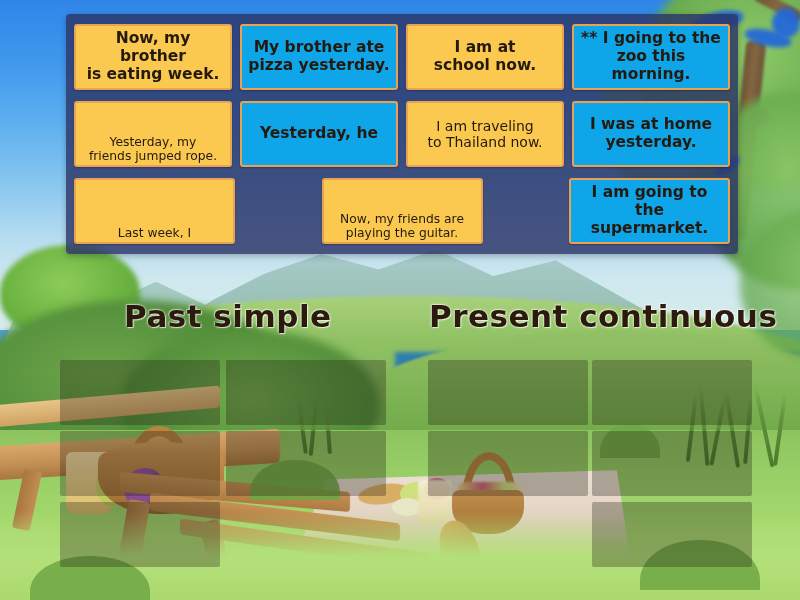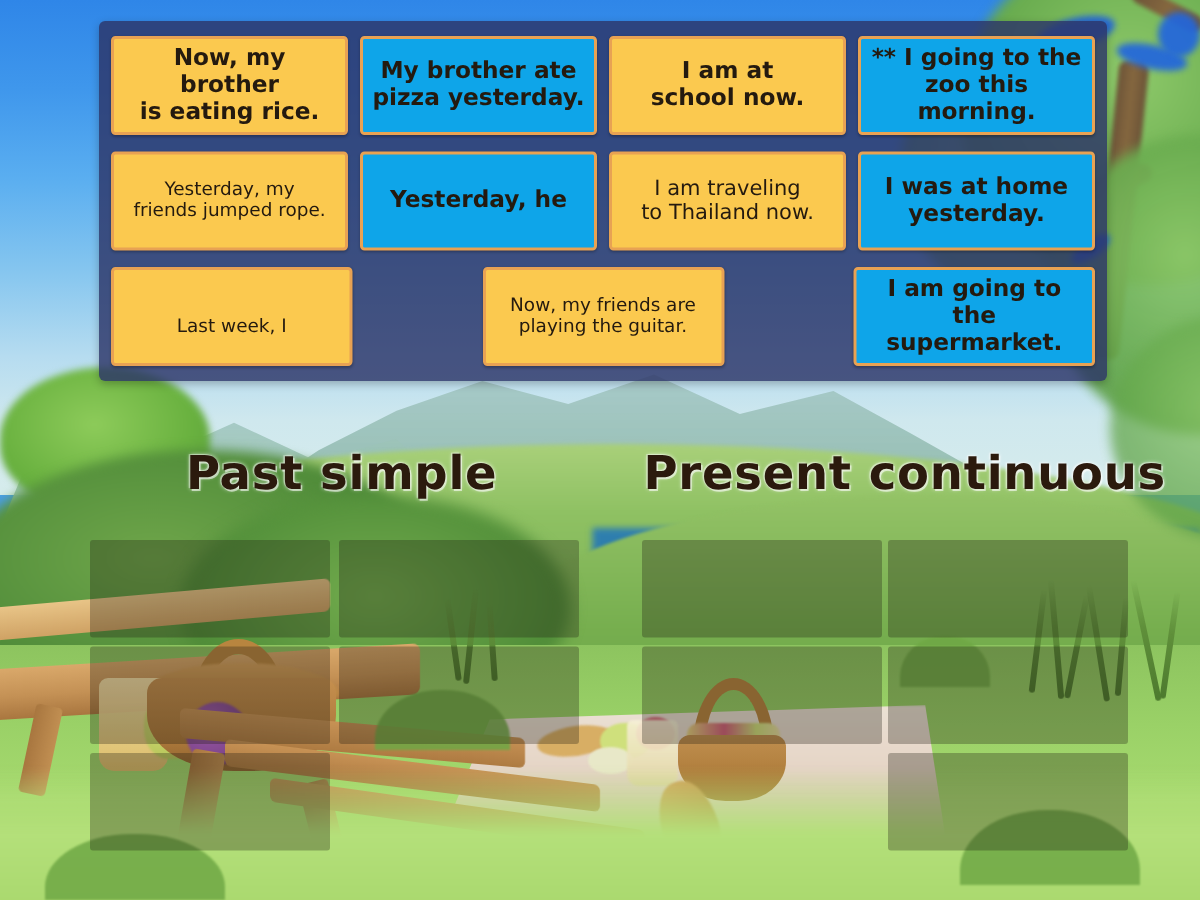--- a/index.html
+++ b/index.html
@@ -349,21 +349,21 @@
 
   .card {
     width: 161px;
     height: 66px;
     border-radius: 3px;
     border: 2px solid #e8a253;
     display: flex;
     align-items: center;
     justify-content: center;
     text-align: center;
-    padding: 18px 5px;
+    padding: 2px 5px;
     color: #241a0f;
     line-height: 1.16;
     font-family: "DejaVu Sans", sans-serif;
     box-shadow: 0 1px 2px rgba(0,0,0,.28);
     cursor: grab;
     user-select: none;
   }
   .card span { display: block; }
 
   .card.yellow { background: #fbc94f; }
@@ -497,21 +497,21 @@
 
 <div class="cat-title" id="cat-past">Past simple</div>
 <div class="cat-title" id="cat-present">Present continuous</div>
 
 <div id="card-panel">
 
   <div class="card-row">
     <div class="card yellow sz-lg">
       <div>
         <span>Now, my brother</span>
-        <span>is eating rice.</span>
+        <span>is eating week.</span>
       </div>
     </div>
     <div class="card orange sz-lg">
       <div>
         <span>My brother ate</span>
         <span>pizza yesterday.</span>
       </div>
     </div>
     <div class="card yellow sz-lg">
       <div>

